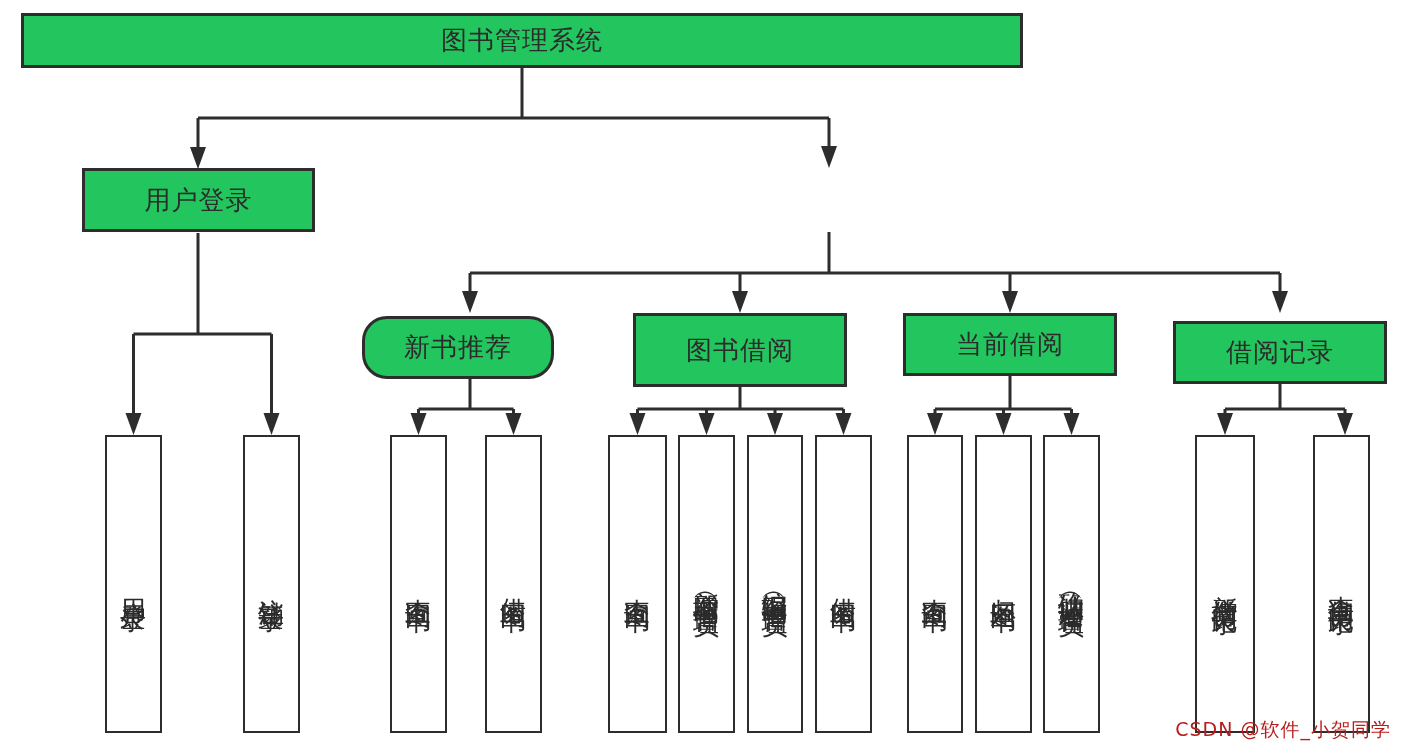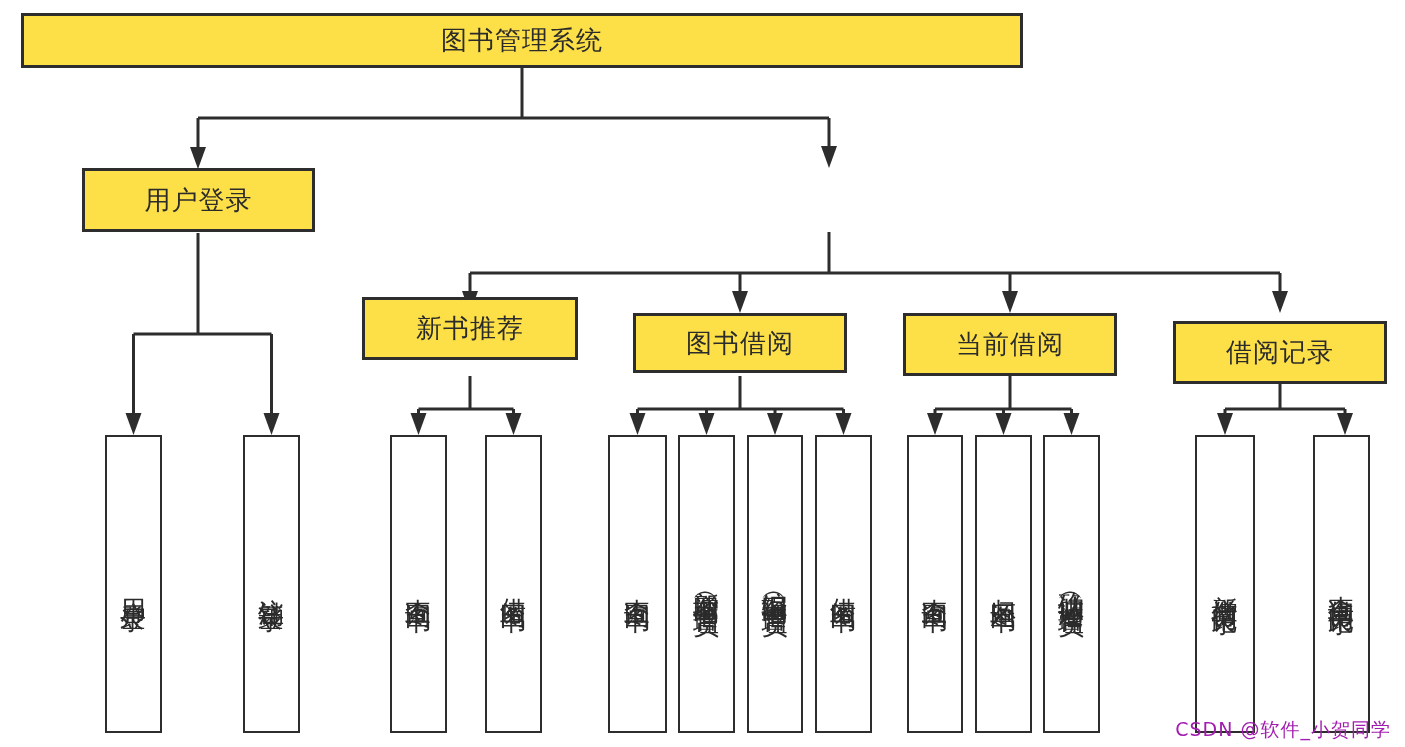--- a/index.html
+++ b/index.html
@@ -2,35 +2,35 @@
 <html><head>
 <meta charset="utf-8">
 <style>
   html,body{margin:0;padding:0;background:#ffffff;}
   #stage{
     position:relative;width:1405px;height:747px;background:#ffffff;overflow:hidden;
     font-family:"DejaVu Sans","Liberation Sans",sans-serif;color:#2b2b2b;
   }
   #connectors{position:absolute;left:0;top:0;}
   .hbox{
-    position:absolute;box-sizing:border-box;border:3px solid #2d2d2d;background:#fde047;
+    position:absolute;box-sizing:border-box;border:3px solid #2d2d2d;background:#22c55e;
     display:flex;align-items:center;justify-content:center;
     font-size:26px;letter-spacing:1px;white-space:nowrap;z-index:2;
   }
   .vbox{
     position:absolute;box-sizing:border-box;border:2px solid #2d2d2d;background:#ffffff;
     display:flex;align-items:center;justify-content:center;z-index:2;
   }
   .vtext{
     writing-mode:vertical-rl;text-orientation:mixed;
     font-size:26px;letter-spacing:3px;line-height:1;white-space:nowrap;
   }
   .watermark{
     position:absolute;right:14px;bottom:4px;z-index:3;
-    font-size:19px;color:#a21caf;letter-spacing:1px;white-space:nowrap;
+    font-size:19px;color:#b91c1c;letter-spacing:1px;white-space:nowrap;
   }
 </style>
 </head>
 <body>
 
 <div id="stage">
 
   <svg id="connectors" width="1405" height="747" viewBox="0 0 1405 747">
     <g stroke="#2d2d2d" stroke-width="3" fill="none">
 
@@ -72,24 +72,24 @@
   </svg>
 
   <div class="hbox" style="left:21px;top:13px;width:1002px;height:55px;">
     <span>图书管理系统</span>
   </div>
 
   <div class="hbox" style="left:82px;top:168px;width:233px;height:64px;">
     <span>用户登录</span>
   </div>
 
-  <div class="hbox" style="left:362px;top:297px;width:216px;height:63px;">
+  <div class="hbox" style="left:362px;top:316px;width:192px;height:63px;border-radius:25px;">
     <span>新书推荐</span>
   </div>
-  <div class="hbox" style="left:633px;top:313px;width:214px;height:60px;">
+  <div class="hbox" style="left:633px;top:313px;width:214px;height:74px;">
     <span>图书借阅</span>
   </div>
   <div class="hbox" style="left:903px;top:313px;width:214px;height:63px;">
     <span>当前借阅</span>
   </div>
   <div class="hbox" style="left:1173px;top:313px;width:214px;height:63px;margin-top:8px;">
     <span>借阅记录</span>
   </div>
 
   <div class="vbox" style="left:105px;top:435px;width:57px;height:298px;">

